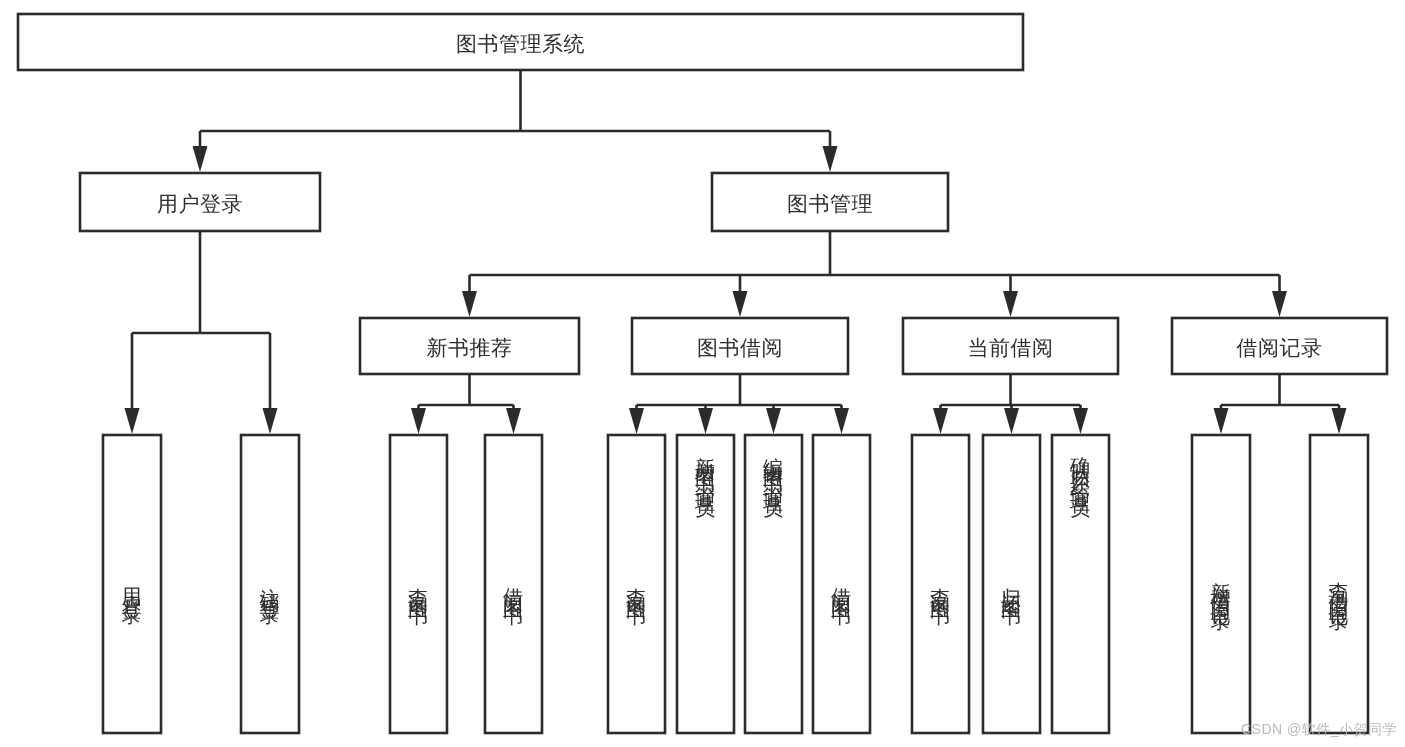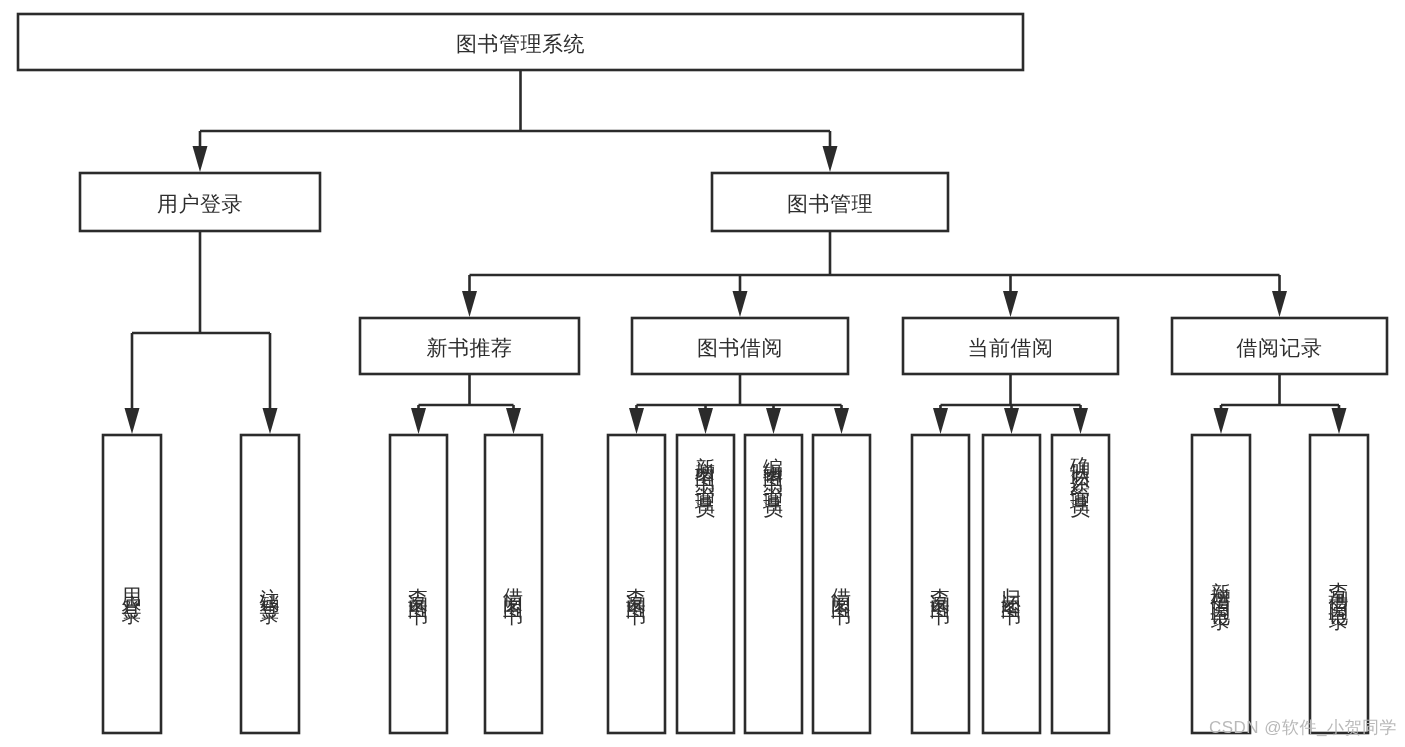--- a/index.html
+++ b/index.html
@@ -67,21 +67,21 @@
   }
   .leaf-label-box.top-align {
     align-items: flex-start;
     padding-top: 6px;
   }
   .watermark {
     position: absolute;
     right: 8px;
     bottom: 8px;
     font-family: "Liberation Sans", "DejaVu Sans", sans-serif;
-    font-size: 17px;
+    font-size: 14px;
     color: #b9b9b9;
     letter-spacing: 0.5px;
     white-space: nowrap;
   }
 </style>
 </head>
 <body>
 
 <div id="page">
 

